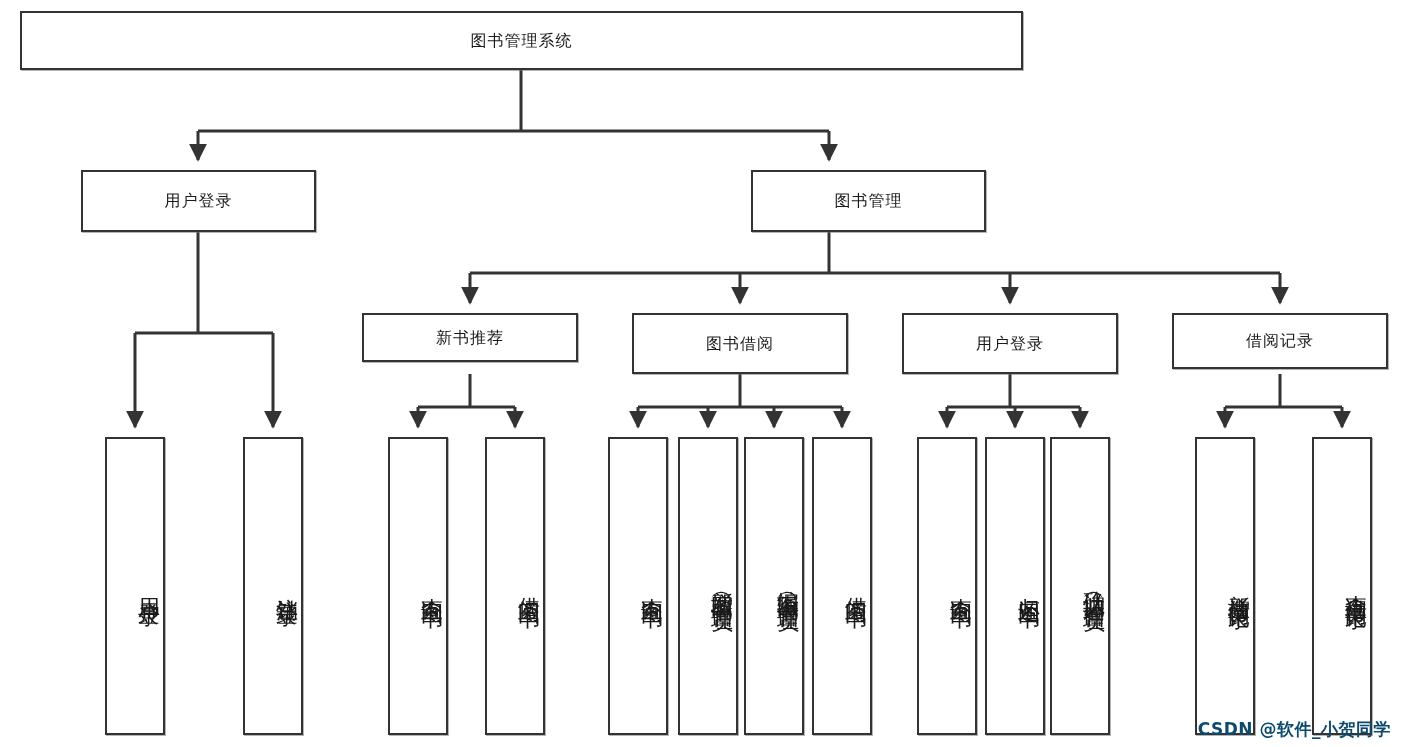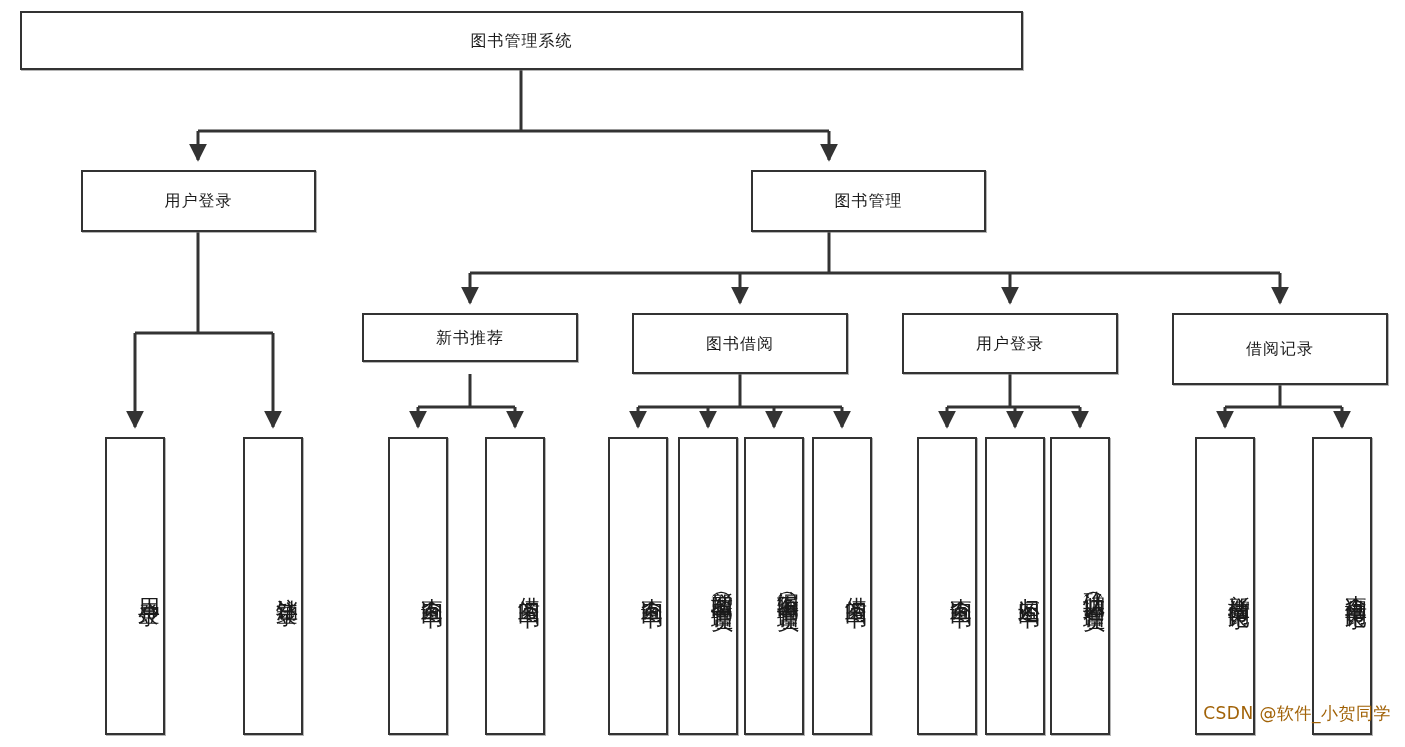--- a/index.html
+++ b/index.html
@@ -55,25 +55,26 @@
     text-align: center;
   }
   .node.vertical .vtxt {
     writing-mode: vertical-rl;
     text-orientation: upright;
     white-space: nowrap;
   }
   .watermark {
     position: absolute;
     right: 14px;
-    bottom: 22px;
+    bottom: 6px;
     font-size: 17px;
-    color: #a16207;
+    color: #0c4a6e;
     letter-spacing: 0.5px;
     white-space: nowrap;
+    font-weight: bold;
   }
 </style>
 </head>
 <body>
 
 <div id="canvas">
 
   <svg id="wires" viewBox="0 0 1405 747" xmlns="http://www.w3.org/2000/svg">
     <defs>
       <marker id="arrow" viewBox="0 0 10 10" refX="9" refY="5" markerWidth="6" markerHeight="6" orient="auto-start-reverse">
@@ -138,21 +139,21 @@
 
   <div class="node horizontal" style="left:362px; top:313px; width:216px; height:49px;">
     <span>新书推荐</span>
   </div>
   <div class="node horizontal" style="left:632px; top:313px; width:216px; height:61px;align-items:center;">
     <span>图书借阅</span>
   </div>
   <div class="node horizontal" style="left:902px; top:313px; width:216px; height:61px;">
     <span>用户登录</span>
   </div>
-  <div class="node horizontal" style="left:1172px; top:313px; width:216px; height:72px;">
+  <div class="node horizontal" style="left:1172px; top:313px; width:216px; height:56px;">
     <span>借阅记录</span>
   </div>
 
   <div class="node vertical" style="left:105px; top:437px; width:60px; height:298px;">
     <span class="vtxt">用户登录</span>
   </div>
   <div class="node vertical" style="left:243px; top:437px; width:60px; height:298px;">
     <span class="vtxt">注销登录</span>
   </div>
 

